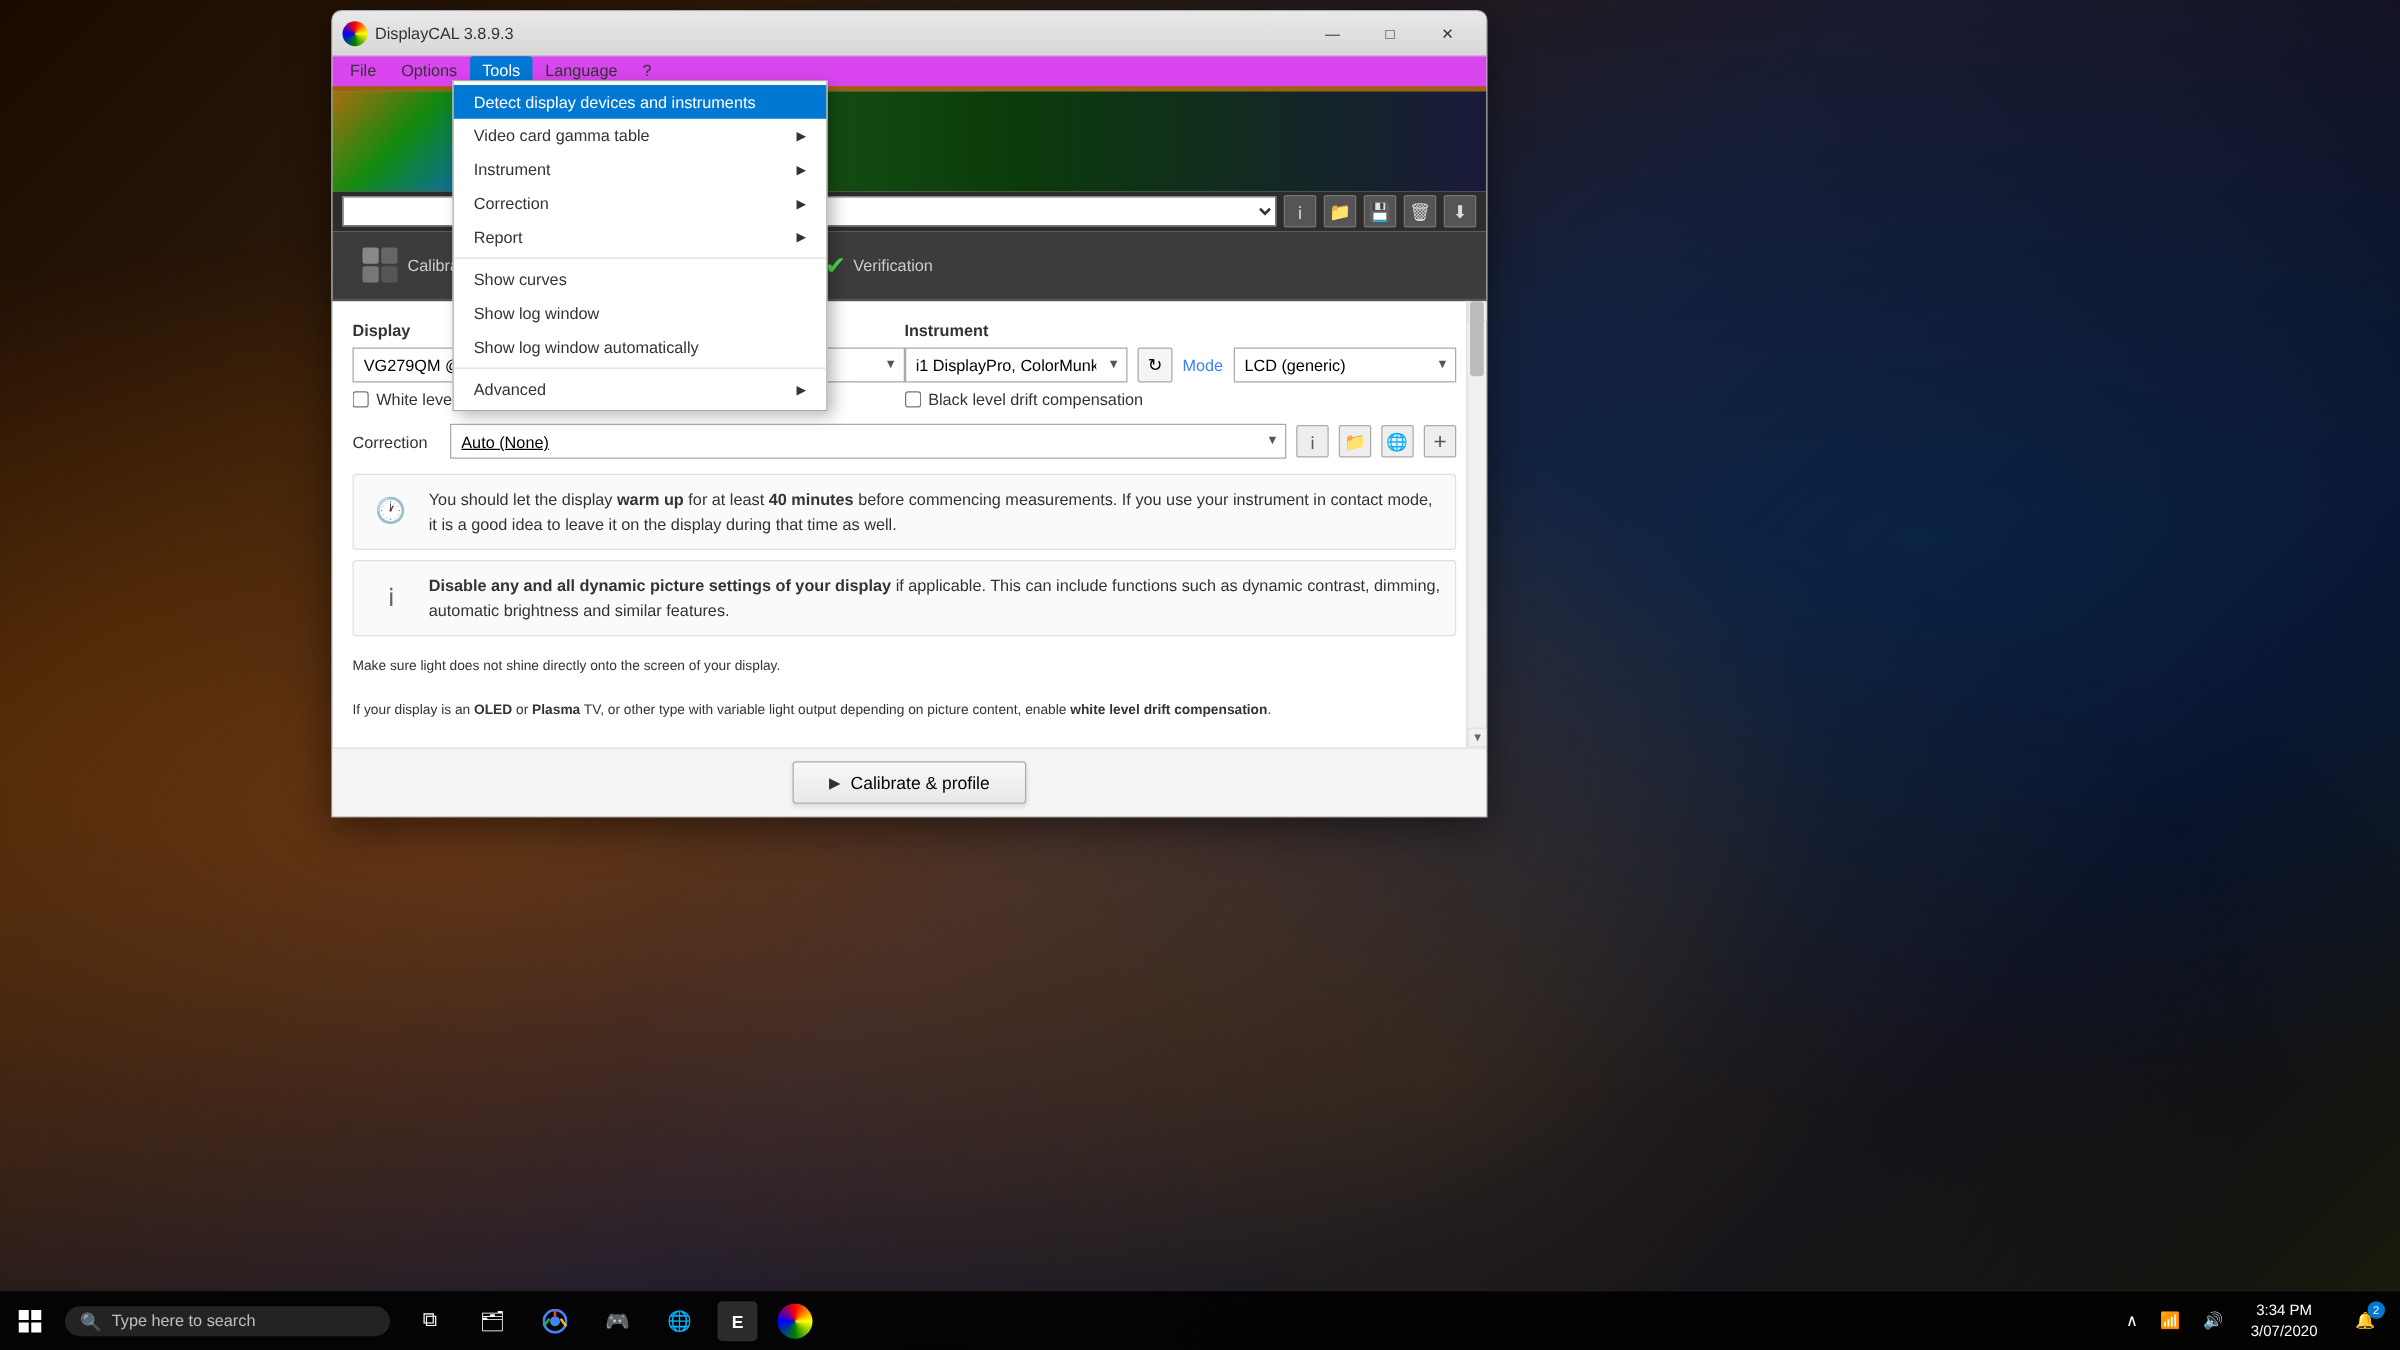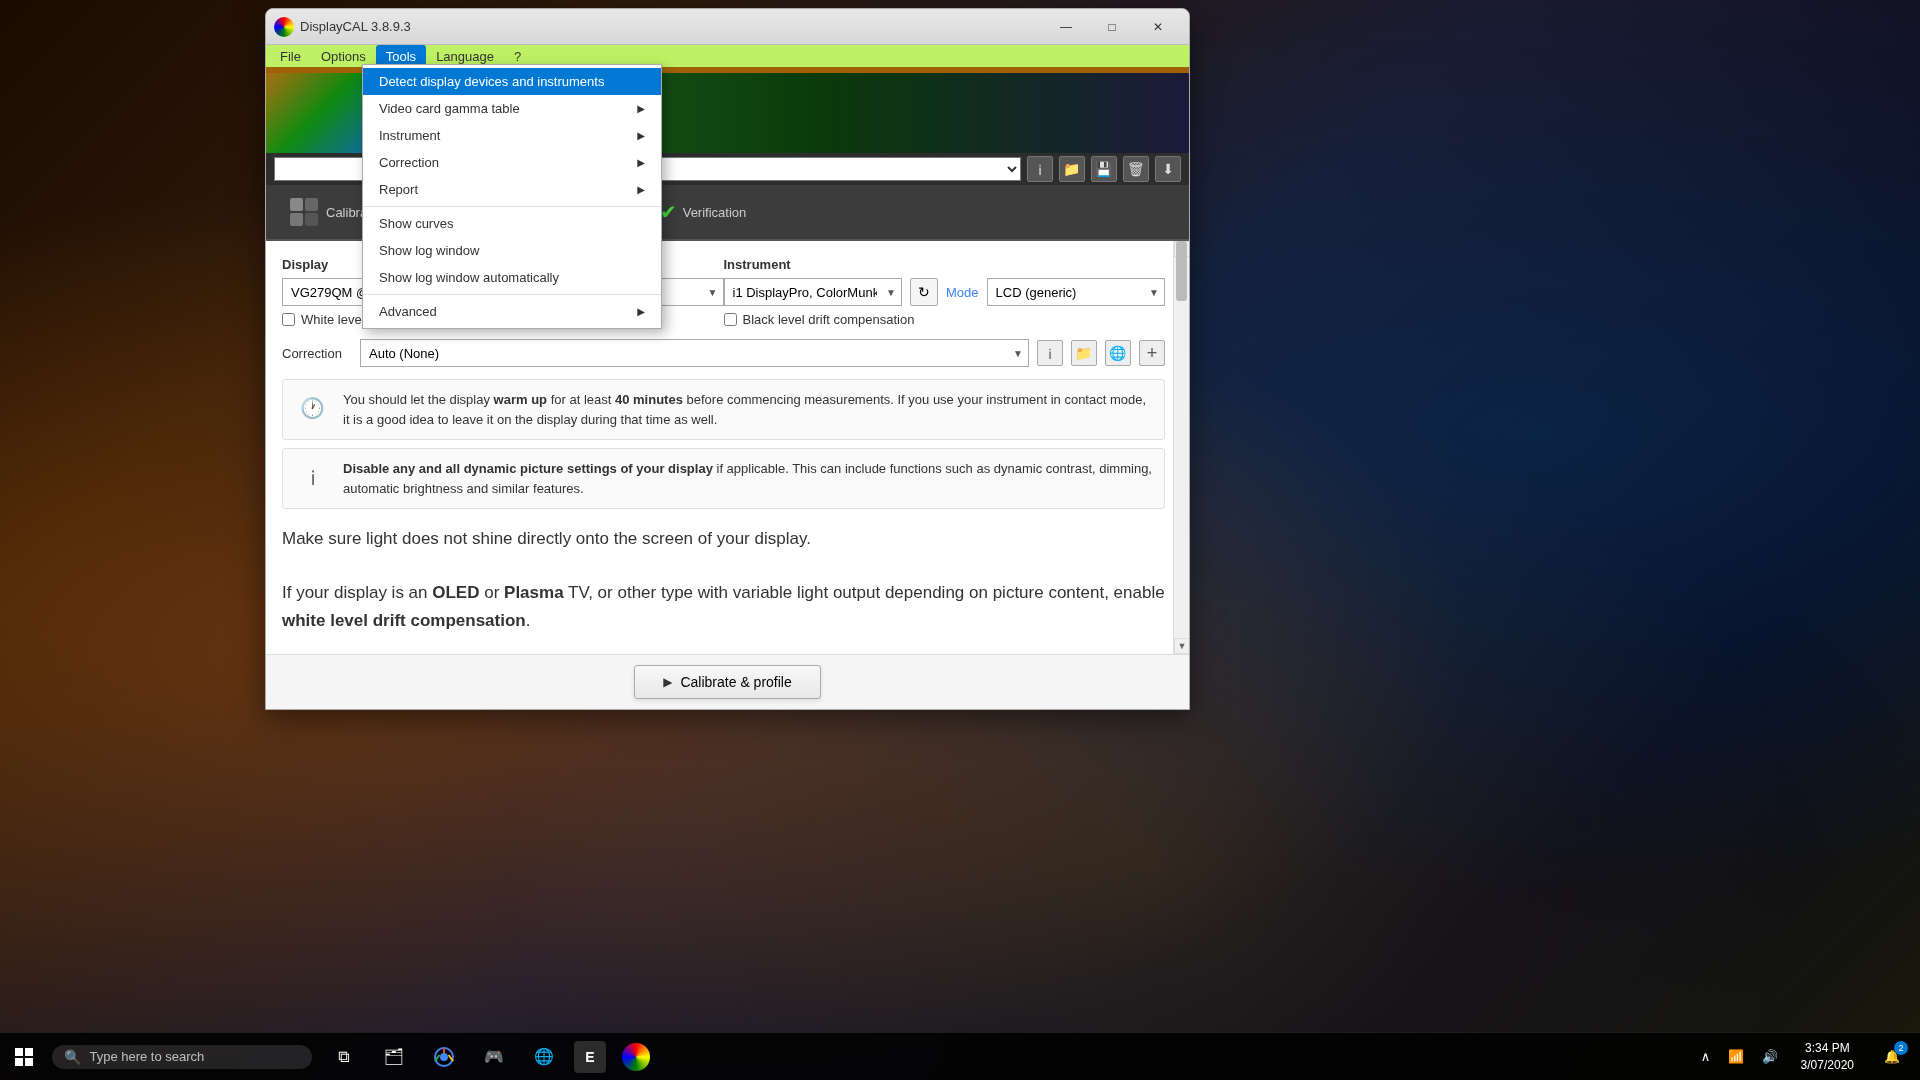--- a/index.html
+++ b/index.html
@@ -204,26 +204,25 @@
       justify-content: center;
       cursor: pointer;
       font-size: 12px;
       color: #333;
       border: none;
       background: transparent;
     }
 
     
     .menubar {
-      background: #bef264;
+      background: #d946ef;
       height: 28px;
       display: flex;
-      align-items: center;
       padding: 0 4px;
-      border-bottom: 6px solid #a16207;
+      border-bottom: 4px solid #a16207;
     }
     .menu-item {
       padding: 4px 10px;
       cursor: pointer;
       font-size: 13px;
       color: #333;
       border-radius: 3px;
     }
     .menu-item.active { background: #0078d4; color: white; }
 
@@ -706,21 +705,21 @@
           <div class="checkbox-row">
             <input type="checkbox" id="black-drift" style="">
             <label for="black-drift" class="checkbox-label">Black level drift compensation</label>
           </div>
         </div>
       </div>
 
       <div class="correction-row">
         <span class="correction-label">Correction</span>
         <div class="correction-select-wrapper">
-          <select class="styled-select correction-select" style="width:100%;">
+          <select class="styled-select correction-select" style="width:100%;text-decoration:underline;">
             <option>Auto (None)</option>
           </select>
           <span class="select-arrow">▼</span>
         </div>
         <button class="profile-icon-btn" title="Info" style="background:#eee;border:1px solid #aaa;color:#555;">ℹ</button>
         <button class="profile-icon-btn" title="Open" style="background:#eee;border:1px solid #aaa;color:#555;">📁</button>
         <button class="profile-icon-btn" title="Online" style="background:#eee;border:1px solid #aaa;color:#555;">🌐</button>
         <button class="profile-icon-btn" title="Add" style="background:#eee;border:1px solid #aaa;color:#555;font-size:18px;">+</button>
       </div>
 
@@ -731,21 +730,21 @@
         </div>
       </div>
 
       <div class="info-box">
         <div class="info-icon">ℹ</div>
         <div class="info-text">
           <b>Disable any and all dynamic picture settings of your display</b> if applicable. This can include functions such as dynamic contrast, dimming, automatic brightness and similar features.
         </div>
       </div>
 
-      <div style="padding:8px 0 4px 0;font-size:17px;color:#333;line-height:1.6;">
+      <div style="padding:8px 0 4px 0;font-size:11px;color:#333;line-height:1.6;">
         <p>Make sure light does not shine directly onto the screen of your display.</p>
         <br>
         <p>
           If your display is an <b>OLED</b> or <b>Plasma</b> TV, or other type with variable light output depending on picture content, enable <b>white level drift compensation</b>.
         </p>
       </div>
 
     </div>
 
     <div class="scrollbar-v">

